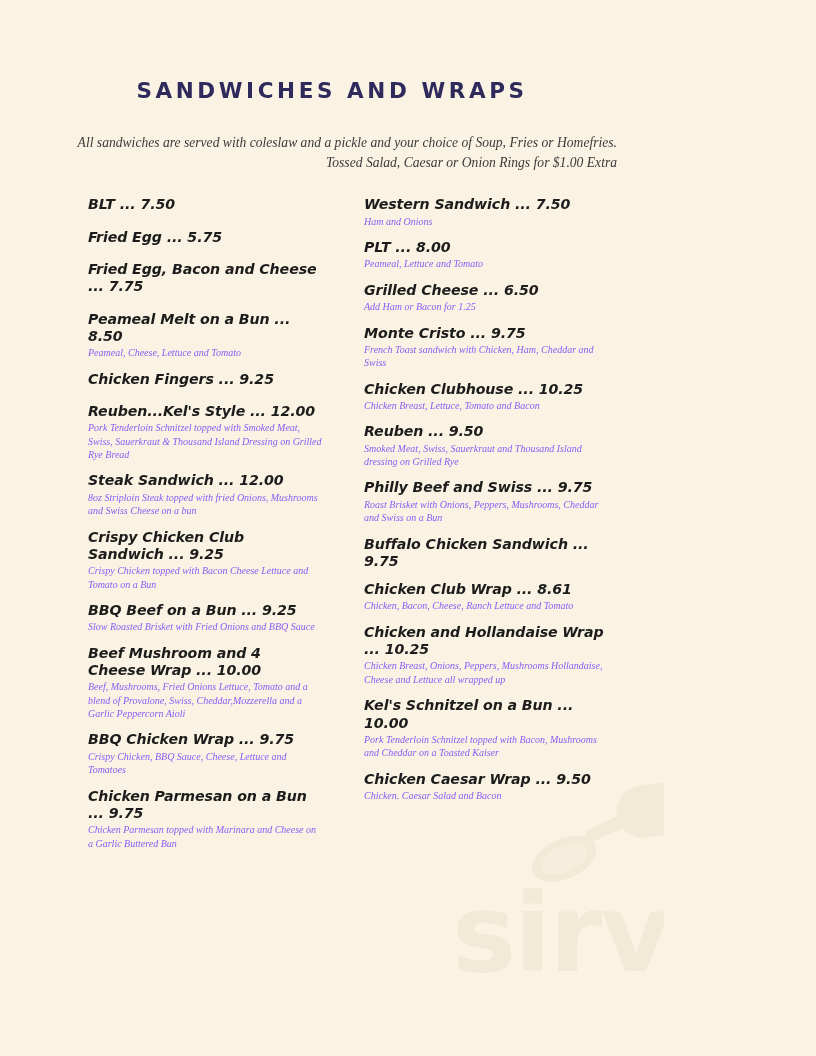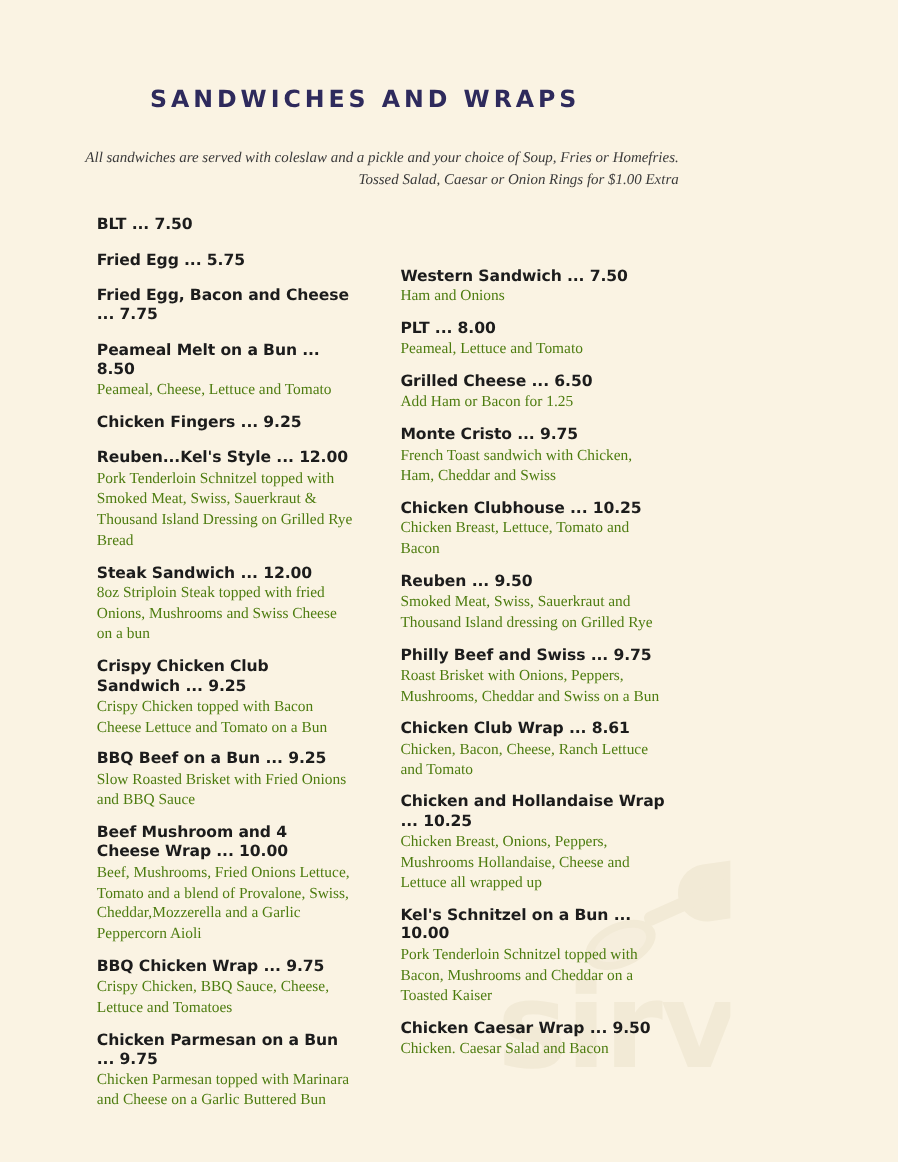--- a/index.html
+++ b/index.html
@@ -73,21 +73,22 @@
     font-size: 13.6px;
     line-height: 1.45;
     color: #3a3a3a;
   }
 
   
   #columns {
     display: flex;
     margin: 24px 0 0 0;
     padding: 0 56px 0 88px;
-    align-items: center;
+    align-items: flex-start;
+    font-style: italic;
   }
   .menu-column {
     width: 50%;
     box-sizing: border-box;
   }
   .menu-column.left { padding-right: 26px; }
   .menu-column.right { padding-left: 16px; }
 
   .menu-item { margin-bottom: 11px; }
   .menu-item:last-child { margin-bottom: 12px; }
@@ -96,22 +97,22 @@
     font-family: "DejaVu Sans", sans-serif;
     font-size: 14.2px;
     font-weight: 700;
     color: #1c1c1c;
     line-height: 1.22;
     letter-spacing: -0.1px;
     margin: 0 0 1px 0;
   }
   .item-desc {
     font-family: "Liberation Serif", serif;
-    font-size: 14px;
-    color: #4d7c0f;
+    font-size: 10px;
+    color: #8b5cf6;
     line-height: 1.34;
     margin: 0;
   }
   .menu-item.no-desc { margin-bottom: 15px; }
 </style>
 </head>
 <body>
 
 <div id="page">
 
@@ -206,20 +207,21 @@
         </div>
         <div class="menu-item">
           <div class="item-name">Reuben ... 9.50</div>
           <div class="item-desc">Smoked Meat, Swiss, Sauerkraut and Thousand Island dressing on Grilled Rye</div>
         </div>
         <div class="menu-item">
           <div class="item-name">Philly Beef and Swiss ... 9.75</div>
           <div class="item-desc">Roast Brisket with Onions, Peppers, Mushrooms, Cheddar and Swiss on a Bun</div>
         </div>
         <div class="menu-item">
+          <div class="item-name">Buffalo Chicken Sandwich ... 9.75</div>
         </div>
         <div class="menu-item">
           <div class="item-name">Chicken Club Wrap ... 8.61</div>
           <div class="item-desc">Chicken, Bacon, Cheese, Ranch Lettuce and Tomato</div>
         </div>
         <div class="menu-item">
           <div class="item-name">Chicken and Hollandaise Wrap ... 10.25</div>
           <div class="item-desc">Chicken Breast, Onions, Peppers, Mushrooms Hollandaise, Cheese and Lettuce all wrapped up</div>
         </div>
         <div class="menu-item">

